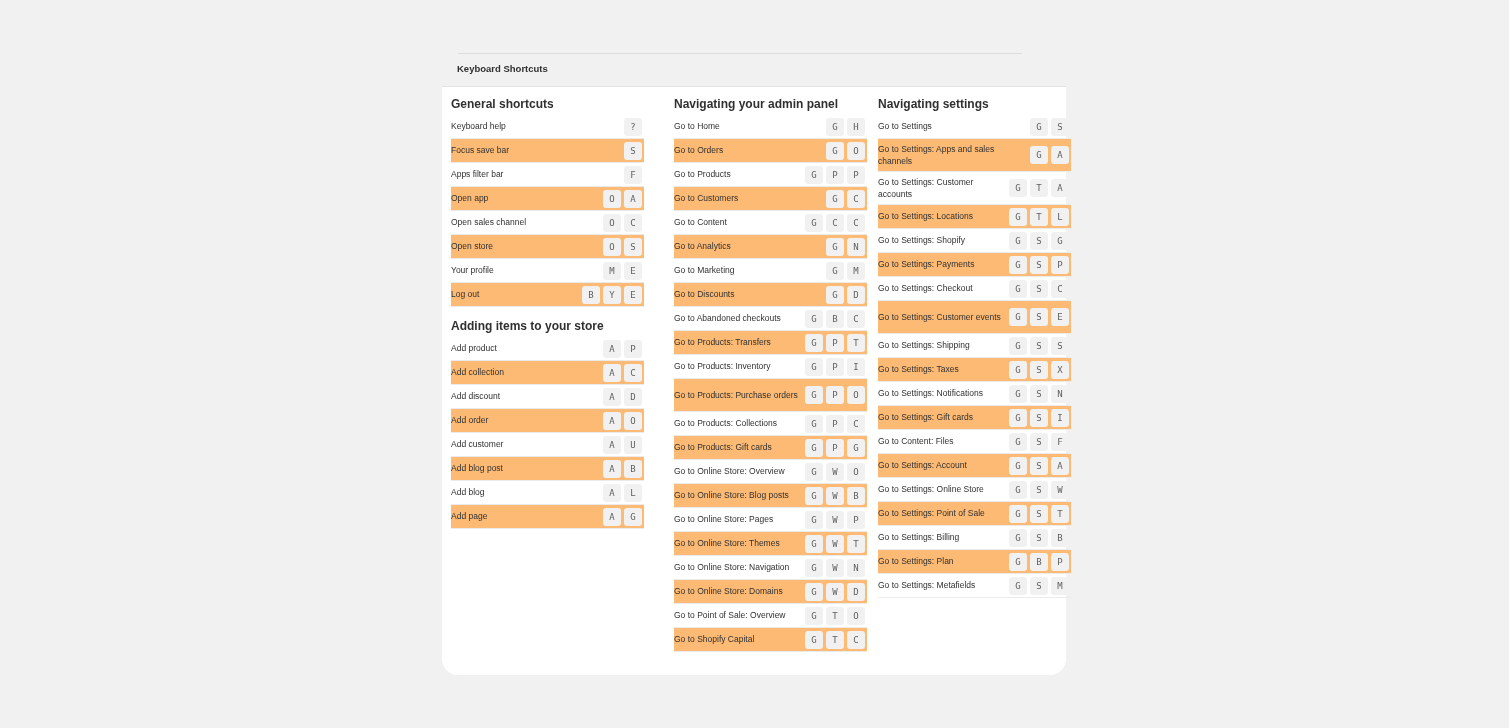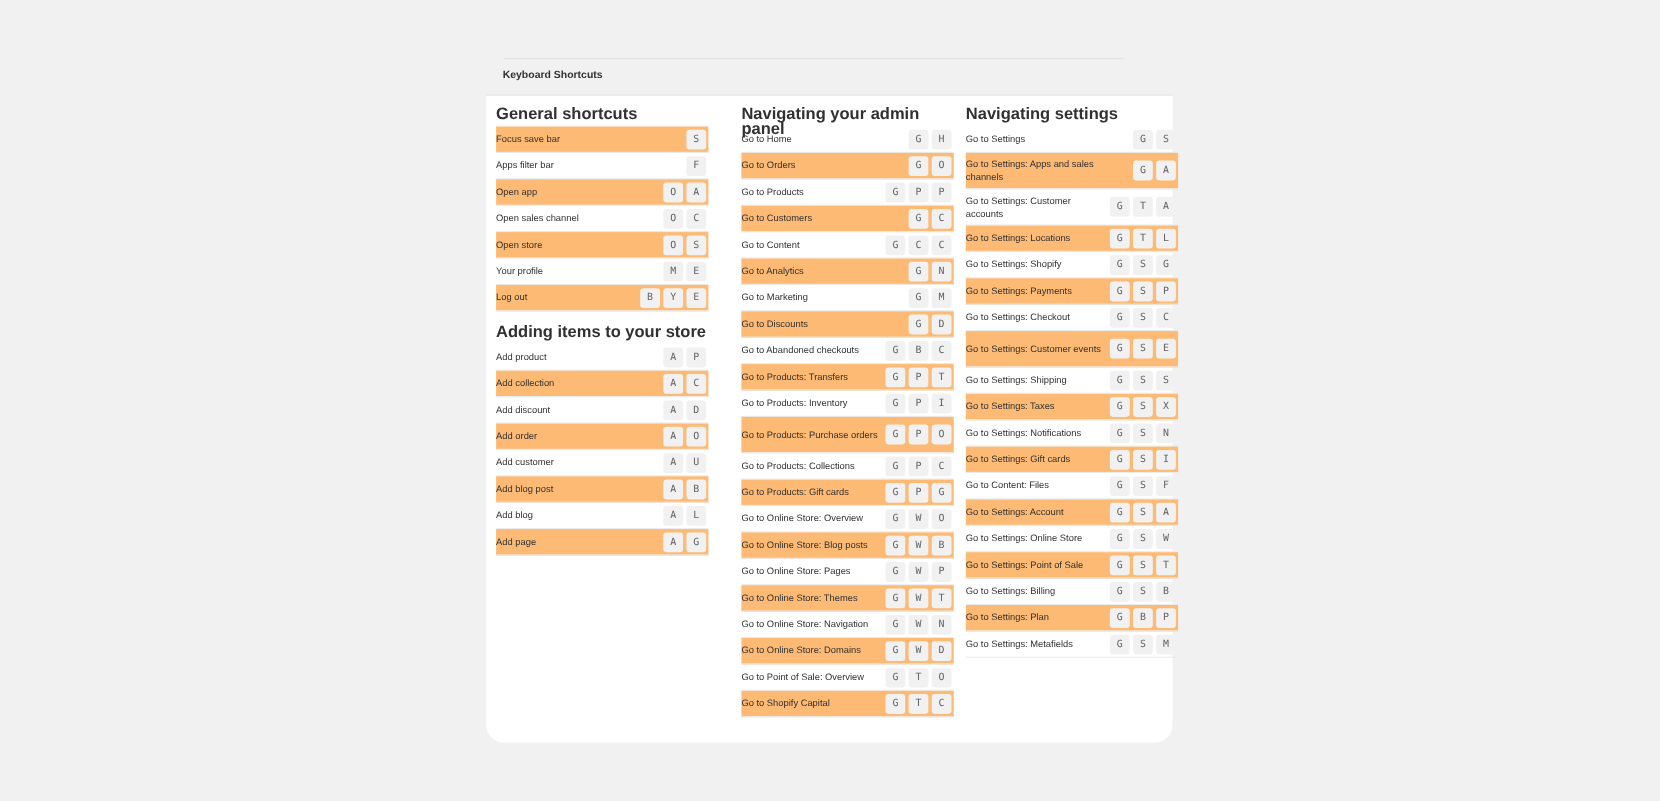--- a/index.html
+++ b/index.html
@@ -26,21 +26,21 @@
     .panel {
       position: absolute; left: 442px; top: 87px; width: 624px; height: 588px;
       background: #ffffff;
       border-radius: 0 0 16px 16px;
     }
     .col { position: absolute; top: 0; }
     .col-1 { left: 9px; width: 193px; }
     .col-2 { left: 232px; width: 193px; }
     .col-3 { left: 396px; width: 193px; margin-left: 40px; }
     .section-title {
-      font-size: 15px; font-weight: bold; color: #303030;
+      font-size: 12px; font-weight: bold; color: #303030;
       height: 14px; line-height: 14px; margin-top: 10px; margin-bottom: 4px;
     }
     .section-title.second { margin-top: 12px; }
     .row {
       display: flex; align-items: center; justify-content: space-between;
       border-bottom: 1px solid #ebebeb;
       min-height: 24px; box-sizing: border-box;
       padding: 0 0 0 0;
     }
     .row:nth-child(even) { background: #ffffff; }
@@ -62,20 +62,26 @@
 
 <div class="topline"></div>
 <div class="header-bar">
   <div class="header-title">Keyboard Shortcuts</div>
 </div>
 
 <div class="panel">
   <div class="col col-1" id="col0">
       <div class="section-title">General shortcuts</div>
       <div>
+        <div class="row">
+          <span class="row-label">Keyboard help</span>
+          <span class="keys">
+            <kbd class="key">?</kbd>
+          </span>
+        </div>
         <div class="row alt">
           <span class="row-label">Focus save bar</span>
           <span class="keys">
             <kbd class="key">S</kbd>
           </span>
         </div>
         <div class="row">
           <span class="row-label">Apps filter bar</span>
           <span class="keys">
             <kbd class="key">F</kbd>

